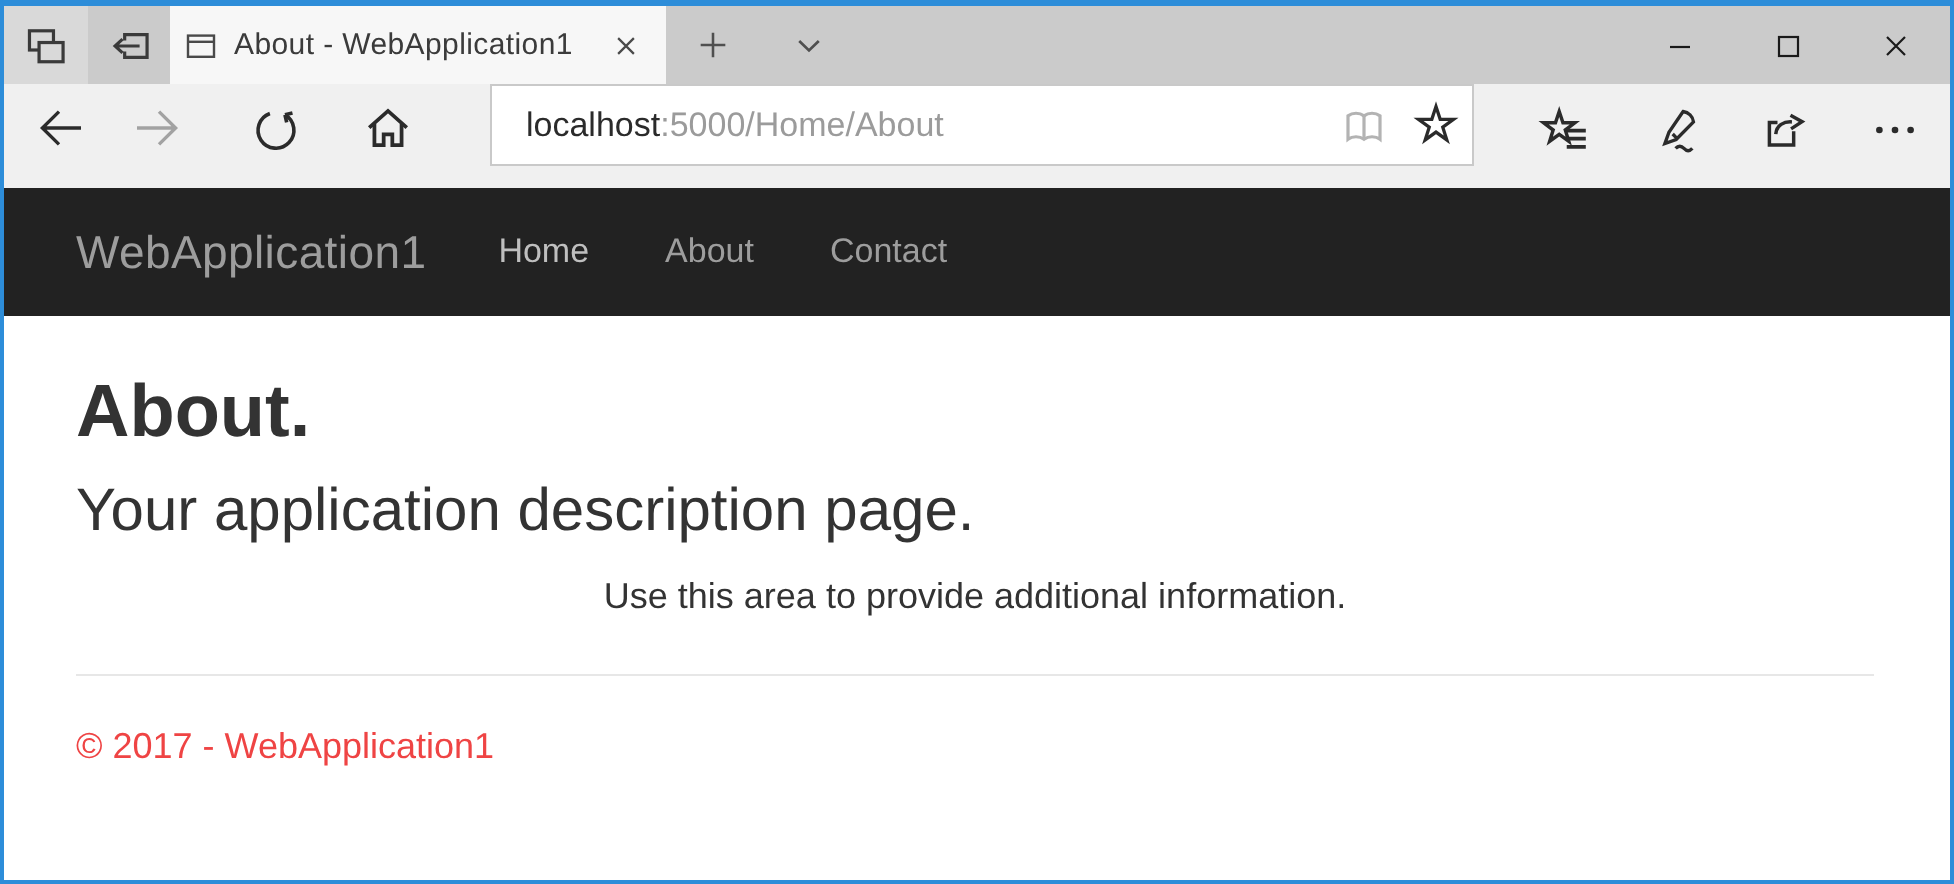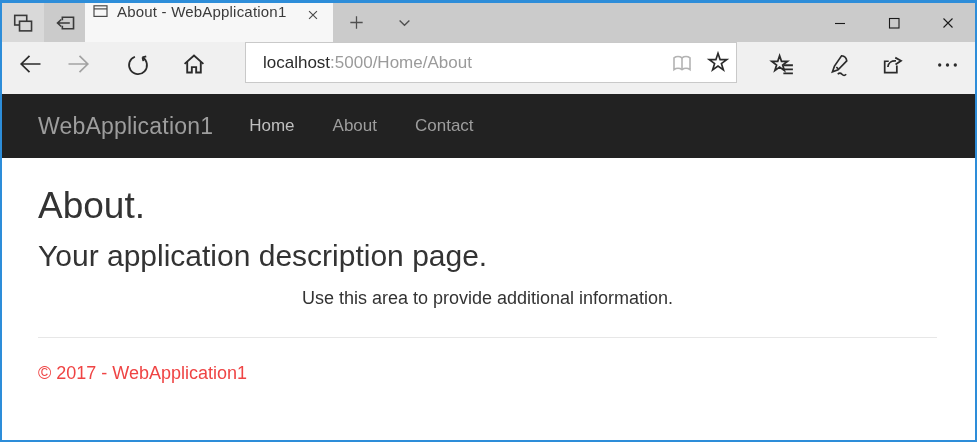--- a/index.html
+++ b/index.html
@@ -11,21 +11,21 @@
     border:2px solid #2d8dd9; border-top:3px solid #2d8dd9;
     background:#fff; overflow:hidden;
   }
 
   
   .titlebar { height:39px; background:#cbcbcb; display:flex; align-items:stretch; }
   .tb-btn { display:flex; align-items:center; justify-content:center; border:none; background:transparent; cursor:default; }
   .btn-tabs-aside { width:42px; background:#d9d9d9; }
   .btn-set-aside { width:41px; }
   .tab {
-    width:248px; background:#f7f7f7; display:flex; align-items:flex-start;
+    width:248px; background:#f7f7f7; display:flex; align-items:center;
     padding:0 8px 0 7px; gap:8px;
   }
   .tab-title {
     flex:1; font-size:15px; color:#3b3b3b; white-space:nowrap; overflow:hidden;
     letter-spacing:.2px;
   }
   .tab-close { display:flex; align-items:center; justify-content:center; width:24px; height:24px; border:none; background:transparent; }
   .btn-newtab { width:46px; }
   .btn-tabpreview { width:50px; }
   .tb-spacer { flex:1; }
@@ -50,21 +50,21 @@
 
   
   .page { height:346px; background:#fff; overflow:hidden; }
   .site-navbar { height:64px; background:#222; display:flex; align-items:center; padding:0 36px; }
   .brand { font-size:23px; color:#9d9d9d; text-decoration:none; letter-spacing:.2px; }
   .site-links { list-style:none; display:flex; margin-left:17px;text-align:center; }
   .site-links a { display:block; padding:0 19px; font-size:17px; color:#9d9d9d; text-decoration:none; }
   .site-links li:first-child a { color:#bfbfbf; }
 
   .content { padding:27px 38px 0 36px; color:#333; }
-  .content h2 { font-size:37px; font-weight:400; line-height:1.12; margin-bottom:13px; }
+  .content h2 { font-size:37px; font-weight:700; line-height:1.12; margin-bottom:13px; }
   .content h3 { font-size:30px; font-weight:400; line-height:1.12; margin:13px 0; }
   .content p  { font-size:18px; line-height:1.4; margin:13px 0;text-align:center; }
   .page-footer { padding:0 38px 0 36px; }
   .page-footer hr { border:none; border-top:1px solid #e7e7e7; margin-top:26px; }
   .page-footer p { font-size:18px; color:#ef4444; margin-top:25px; }
 
   svg { display:block; }
 </style>
 </head>
 <body>

